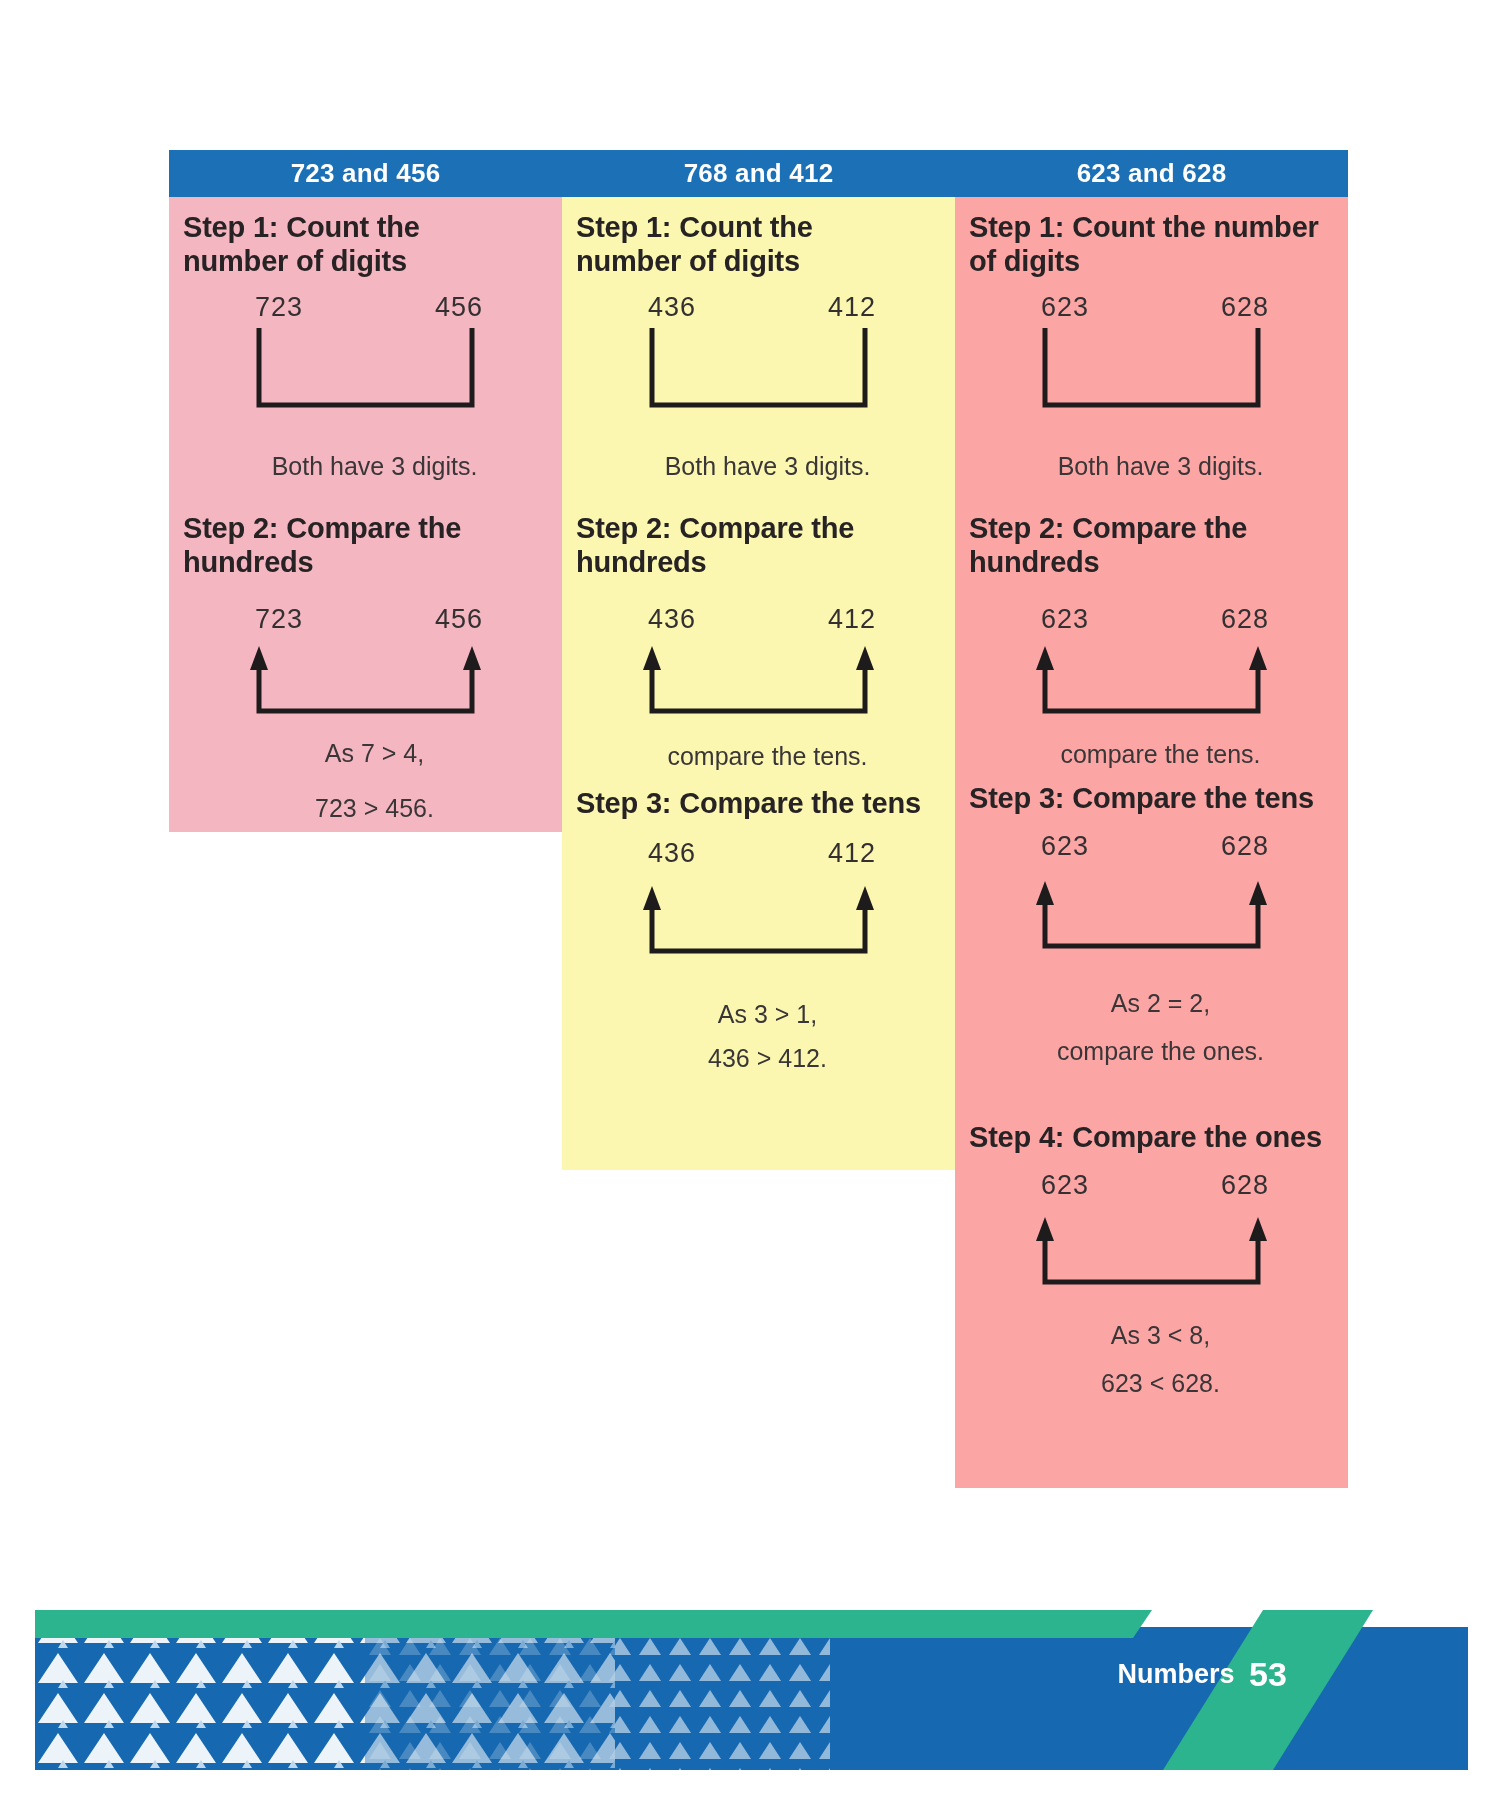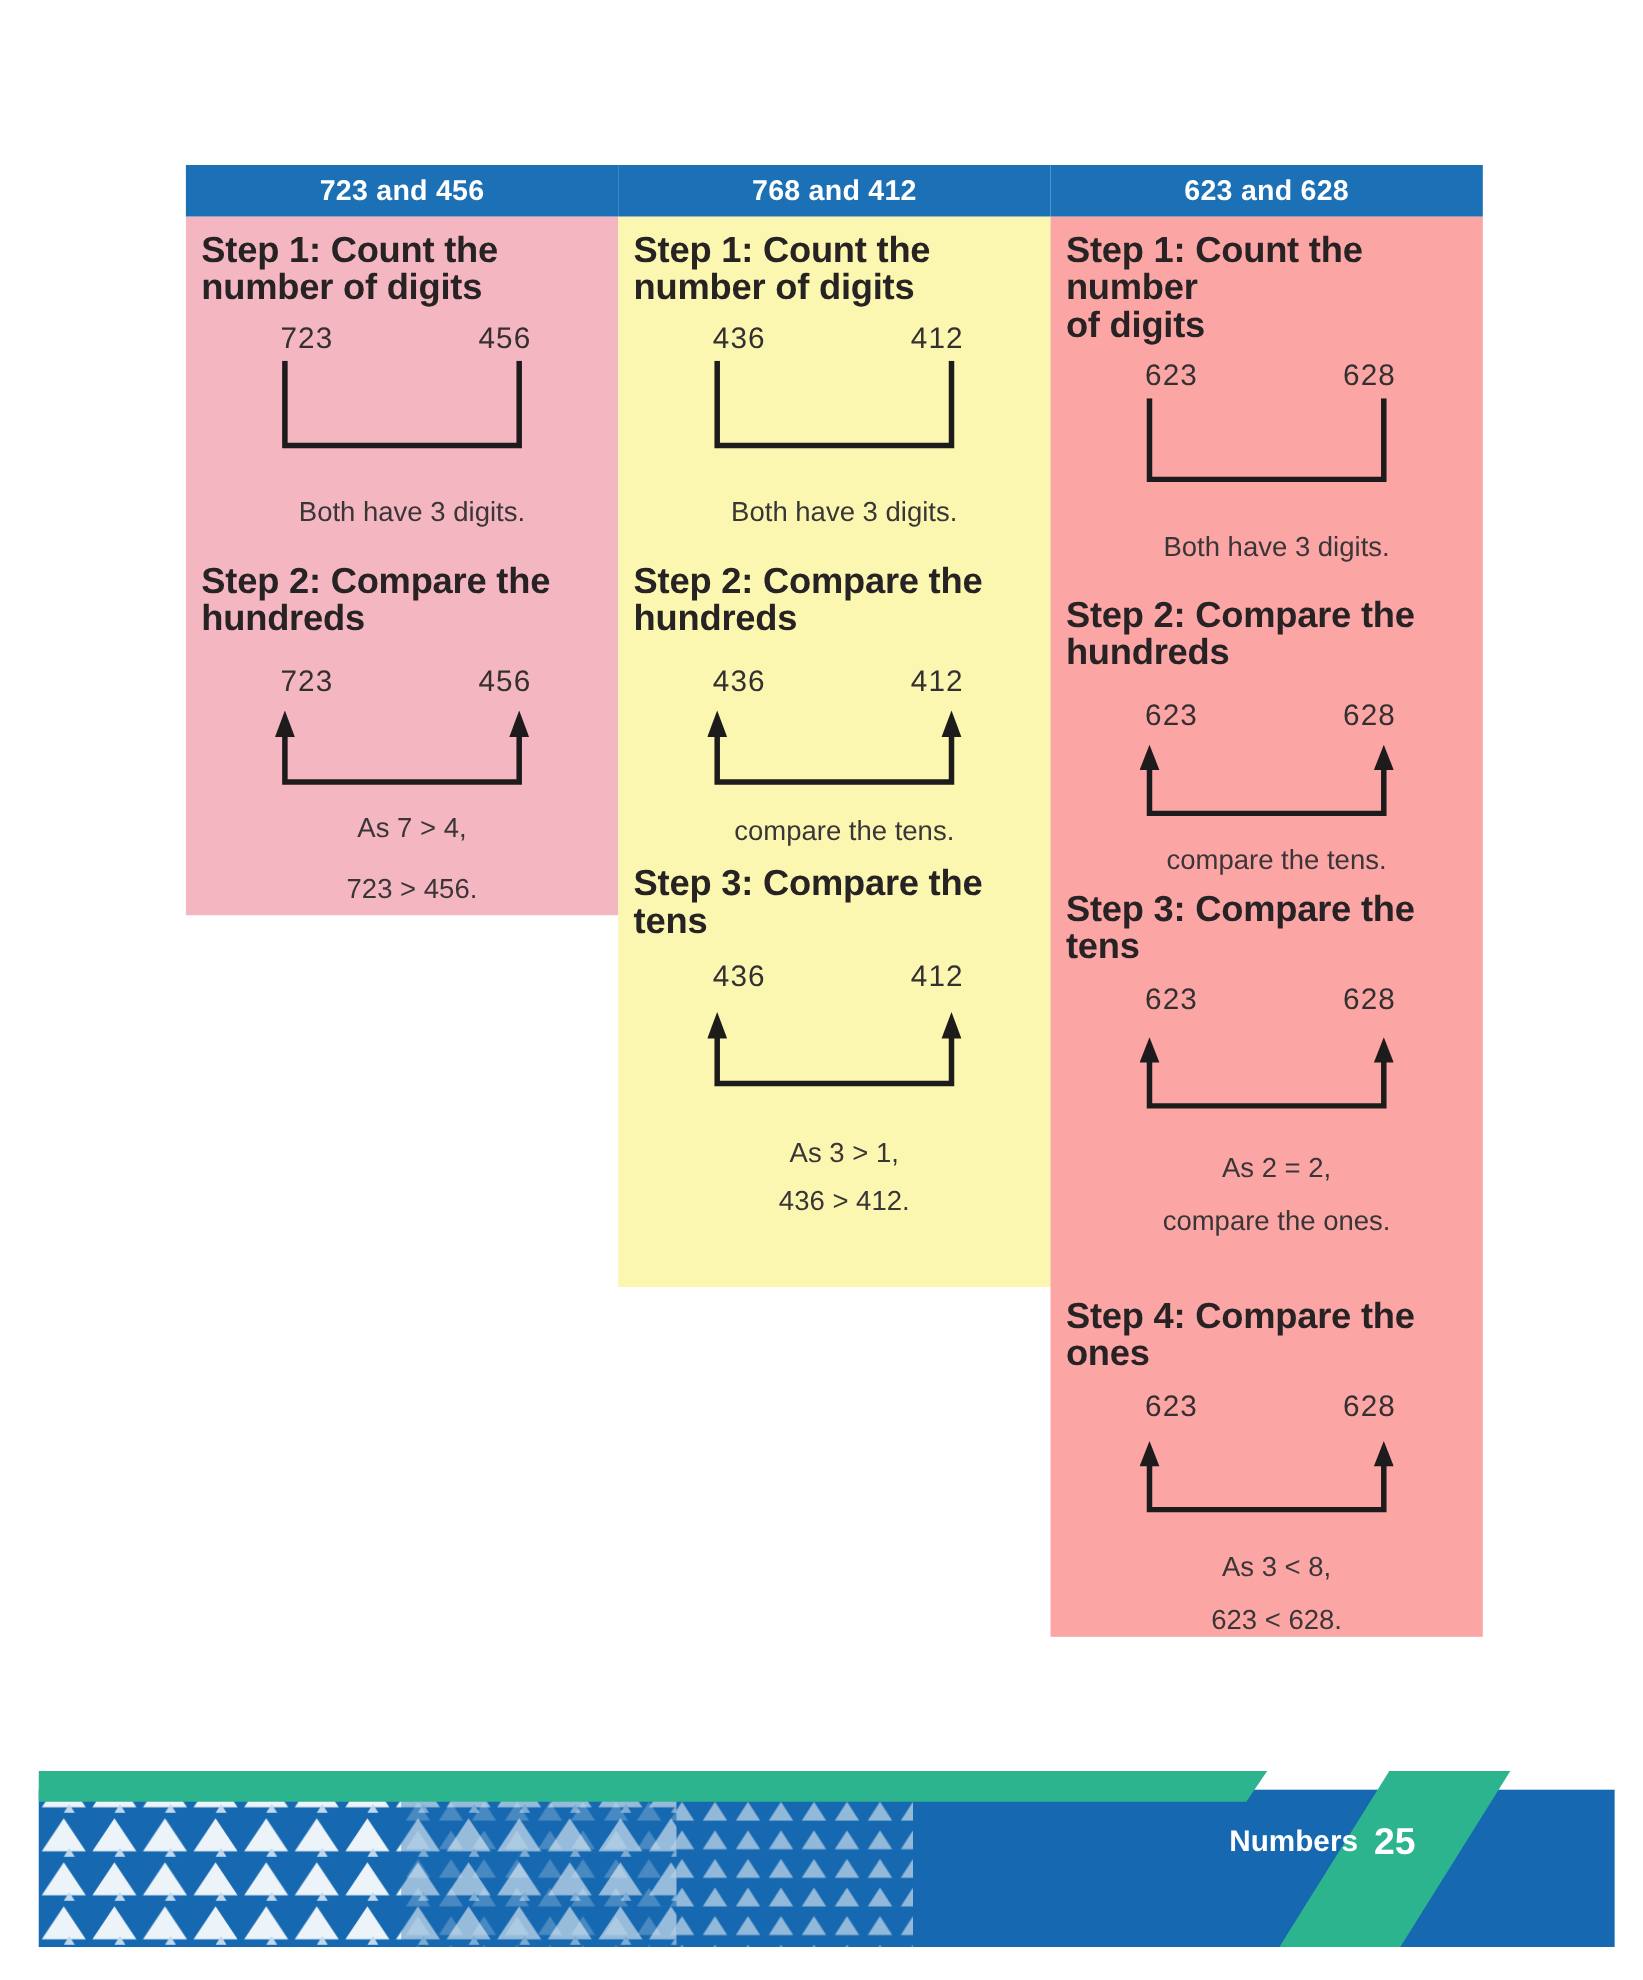--- a/index.html
+++ b/index.html
@@ -16,21 +16,21 @@
     letter-spacing:0.2px;
   }
   .col {
     position:absolute; top:197px; width:393px; color:#2e2a2b;
     display:flex; flex-direction:column;
   }
   .col-pink  { left:169px;  height:635px;  background:#f4b6c0; }
   .col-yellow{ left:562px;  height:973px;  background:#fbf7b0; }
   .col-teal  { left:955px;  height:1291px; background:#fca5a5; }
   .t {
-    font-weight:bold; font-size:33px; line-height:34px; padding-left:14px;
+    font-weight:bold; font-size:29px; line-height:34px; padding-left:14px;
     color:#272324; letter-spacing:-0.2px;
   }
   .nums { display:flex; justify-content:flex-start; line-height:34px;padding-left:20px; }
   .num  { width:180px; text-align:center; font-size:27px; color:#343031; letter-spacing:1px; }
   .brk  { display:block; width:calc(100% - 162px); margin-left:auto; margin-right:auto; }
   .ctext{ text-align:center; font-size:25px; line-height:30px; color:#3a3637; padding-right:18px;margin-left:36px; }
   
   .mt4{margin-top:4px}.mt10{margin-top:10px}.mt12{margin-top:12px}.mt13{margin-top:13px}
   .mt14{margin-top:14px}.mt15{margin-top:15px}.mt16{margin-top:16px}.mt18{margin-top:18px}
   .mt22{margin-top:22px}.mt23{margin-top:23px}.mt25{margin-top:25px}.mt29{margin-top:29px}
@@ -206,15 +206,15 @@
       <rect x="330" y="19" width="250" height="143" fill="url(#triBig)" opacity="0.55"></rect>
       <rect x="580" y="19" width="215" height="143" fill="url(#triSmall)" opacity="0.40"></rect>
       <rect x="330" y="19" width="465" height="143" fill="url(#triSmall)" opacity="0.22"></rect>
     </g>
 
     <polygon points="0,2 1117,2 1098,30 0,30" fill="#2cb48e"></polygon>
 
     <polygon points="1228,2 1338,2 1238,162 1128,162" fill="#2cb48e"></polygon>
   </svg>
   <div class="footer-label">Numbers</div>
-  <div class="footer-page">25</div>
+  <div class="footer-page">53</div>
 
 </div>
 
 </body></html>

